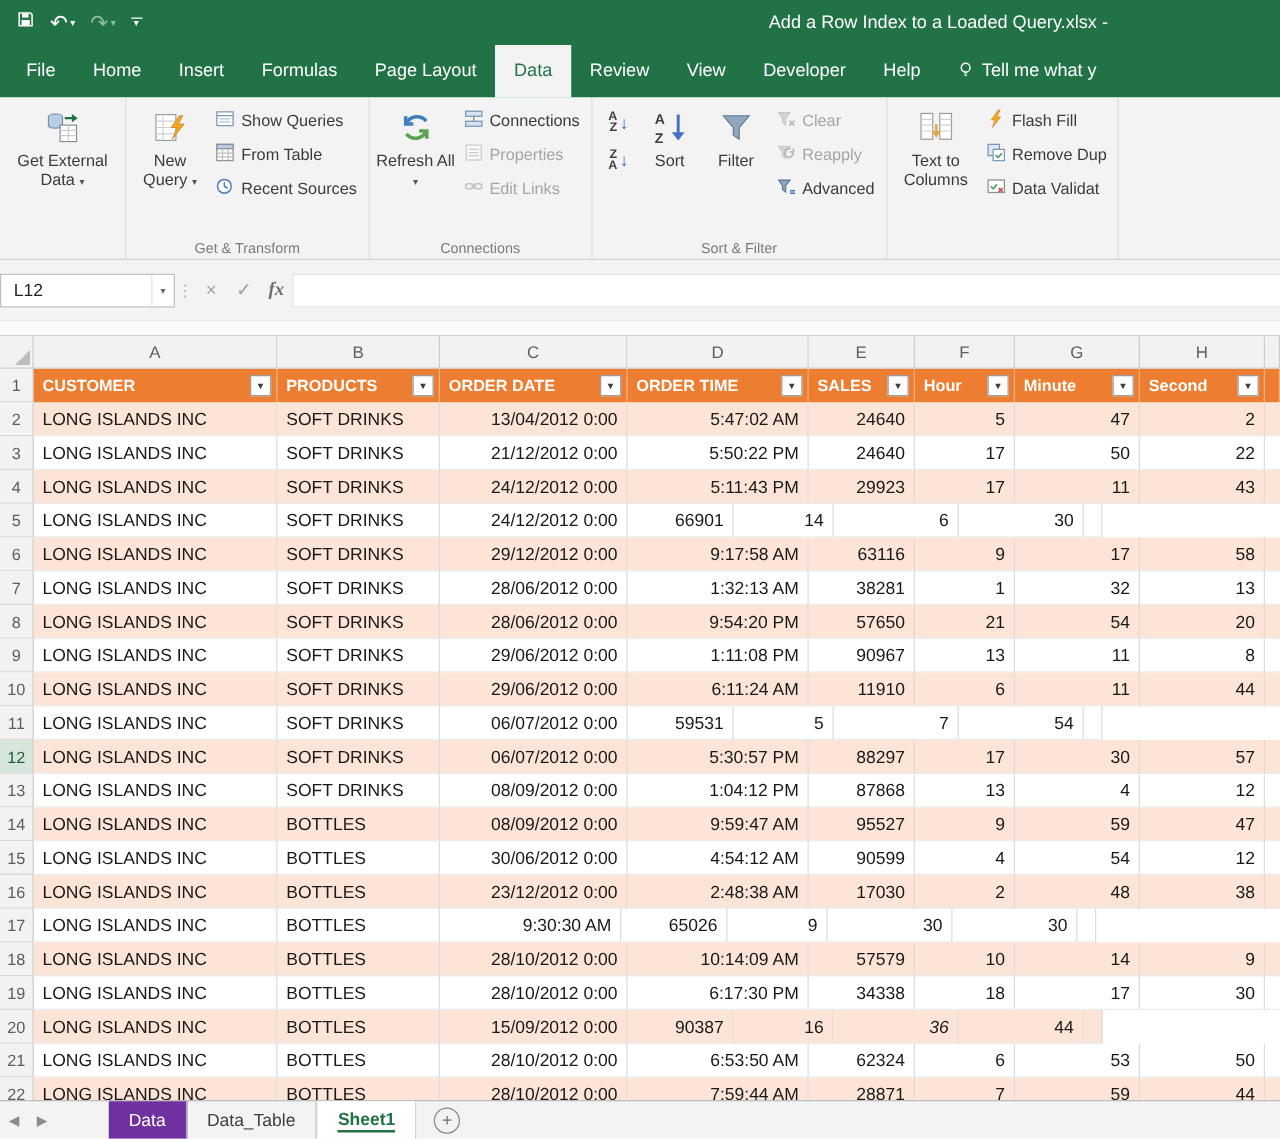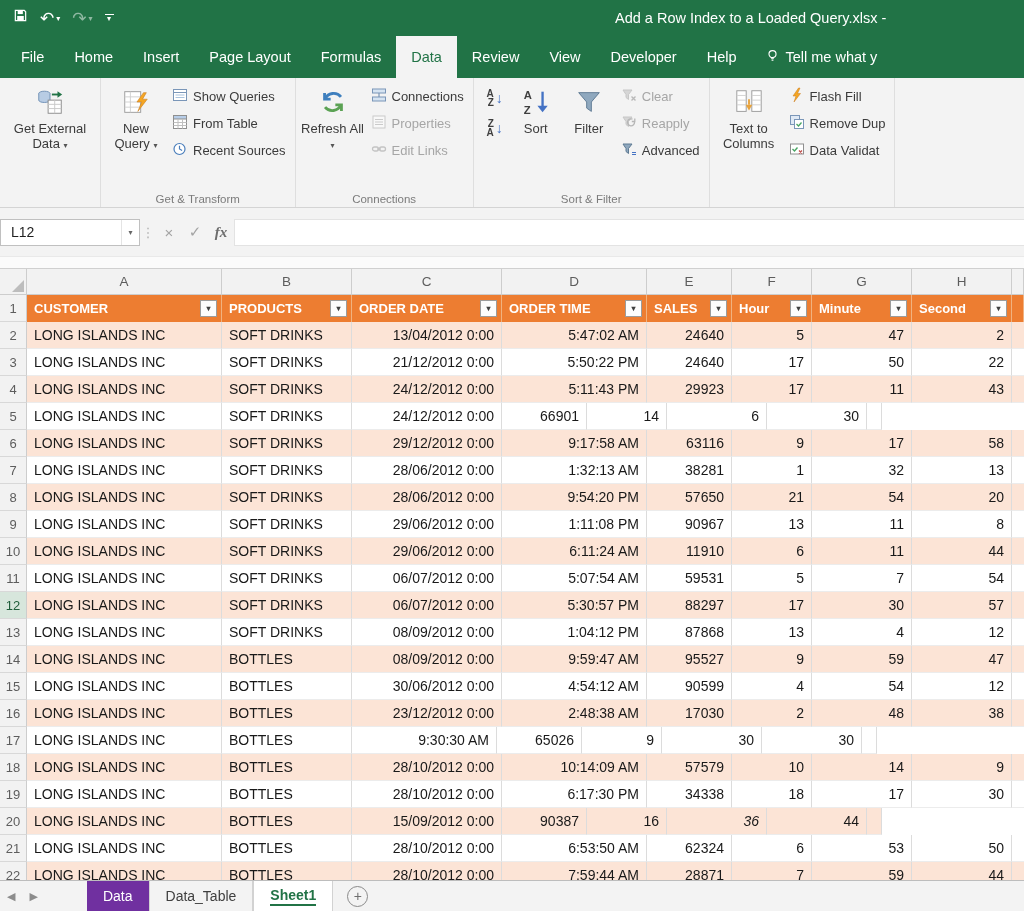--- a/index.html
+++ b/index.html
@@ -109,24 +109,24 @@
     <div class="rtab">
       <span>File</span>
     </div>
     <div class="rtab">
       <span>Home</span>
     </div>
     <div class="rtab">
       <span>Insert</span>
     </div>
     <div class="rtab">
+      <span>Formulas</span>
+    </div>
+    <div class="rtab">
       <span>Page Layout</span>
-    </div>
-    <div class="rtab">
-      <span>Formulas</span>
     </div>
     <div class="rtab active">
       <span>Data</span>
     </div>
     <div class="rtab">
       <span>Review</span>
     </div>
     <div class="rtab">
       <span>View</span>
     </div>
@@ -508,21 +508,20 @@
       <div class="td r peach" style="width: 80px;">6</div>
       <div class="td r peach" style="width: 100px;">11</div>
       <div class="td r peach" style="width: 100px;">44</div>
       <div class="td peach" style="width: 12px;"></div>
     </div>
     <div class="exrow">
       <div class="rn">11</div>
       <div class="td" style="width: 195px;">LONG ISLANDS INC</div>
       <div class="td" style="width: 130px;">SOFT DRINKS</div>
       <div class="td r" style="width: 150px;">06/07/2012 0:00</div>
-      <div class="td r" style="width: 145px;">5:07:54 AM</div>
       <div class="td r" style="width: 85px;">59531</div>
       <div class="td r" style="width: 80px;">5</div>
       <div class="td r" style="width: 100px;">7</div>
       <div class="td r" style="width: 100px;">54</div>
       <div class="td" style="width: 12px;"></div>
     </div>
     <div class="exrow">
       <div class="rn activerow">12</div>
       <div class="td peach" style="width: 195px;">LONG ISLANDS INC</div>
       <div class="td peach" style="width: 130px;">SOFT DRINKS</div>

